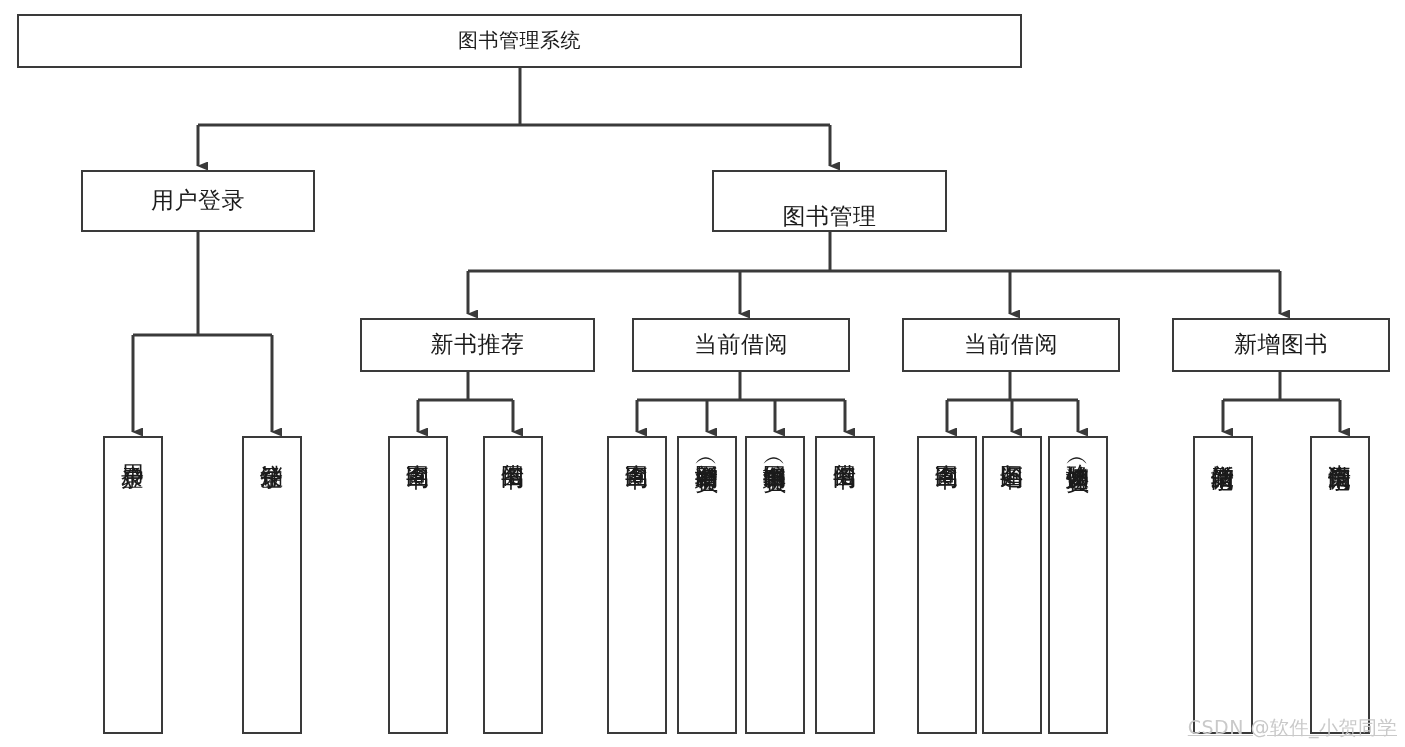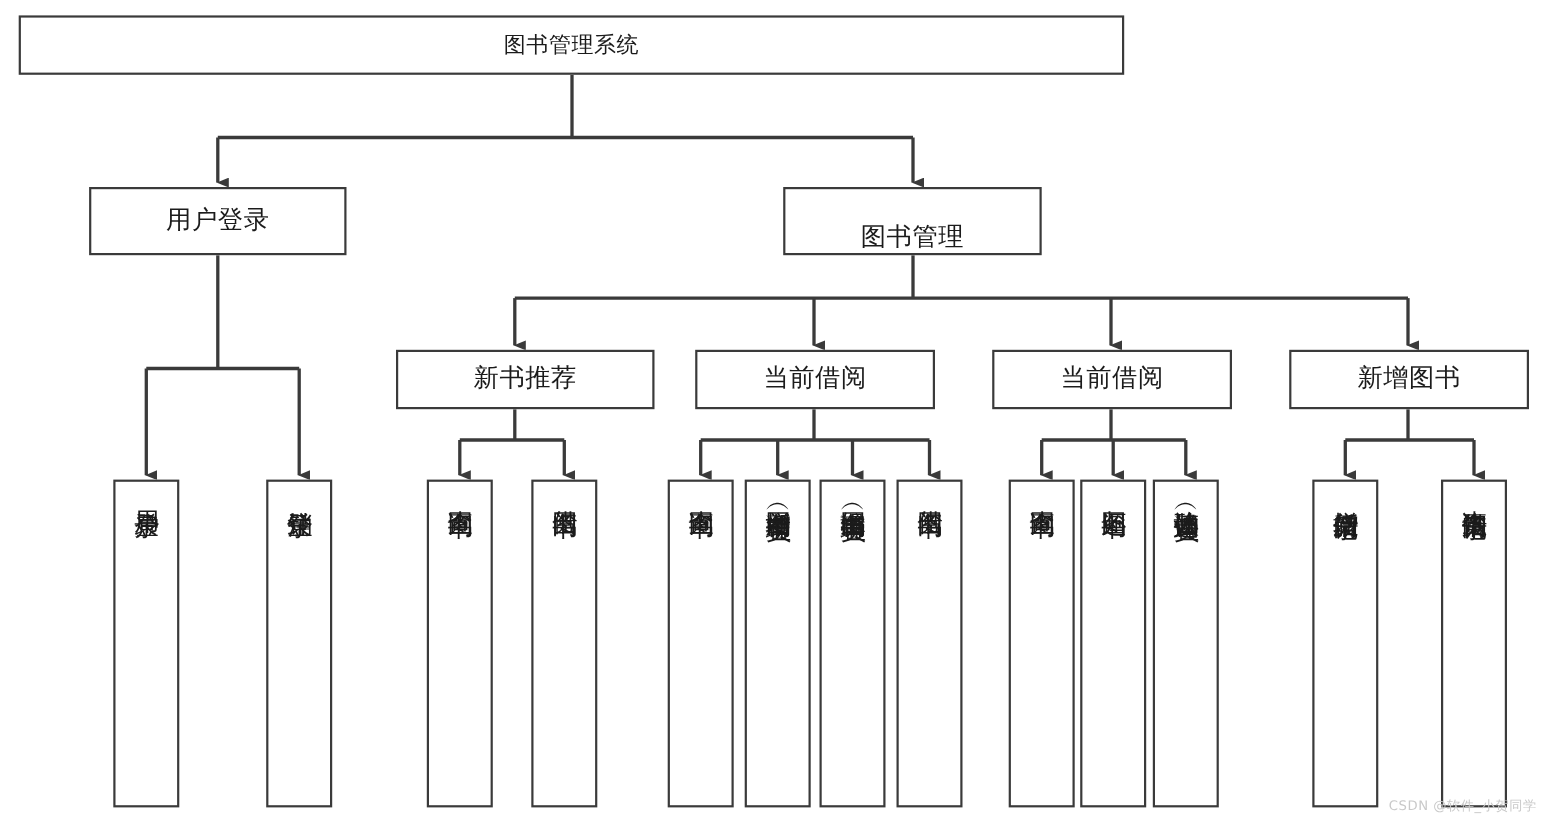--- a/index.html
+++ b/index.html
@@ -61,25 +61,26 @@
     font-size: 23px;
     line-height: 1.05;
     letter-spacing: 1px;
     white-space: normal;
     max-height: 100%;
   }
   #watermark {
     position: absolute;
     right: 8px;
     bottom: 6px;
-    font-size: 12px;
+    font-size: 19px;
     color: #c9c9c9;
     letter-spacing: 0.5px;
     z-index: 5;
     white-space: nowrap;
+    text-decoration: underline;
   }
 </style>
 </head>
 <body>
 
 <div id="diagram-canvas">
 
   <svg id="edge-layer" viewBox="0 0 1405 747" width="1405" height="747" xmlns="http://www.w3.org/2000/svg">
     <defs>
       <marker id="arrowhead" markerWidth="9" markerHeight="11" refX="4.5" refY="10" orient="auto" markerUnits="userSpaceOnUse">

